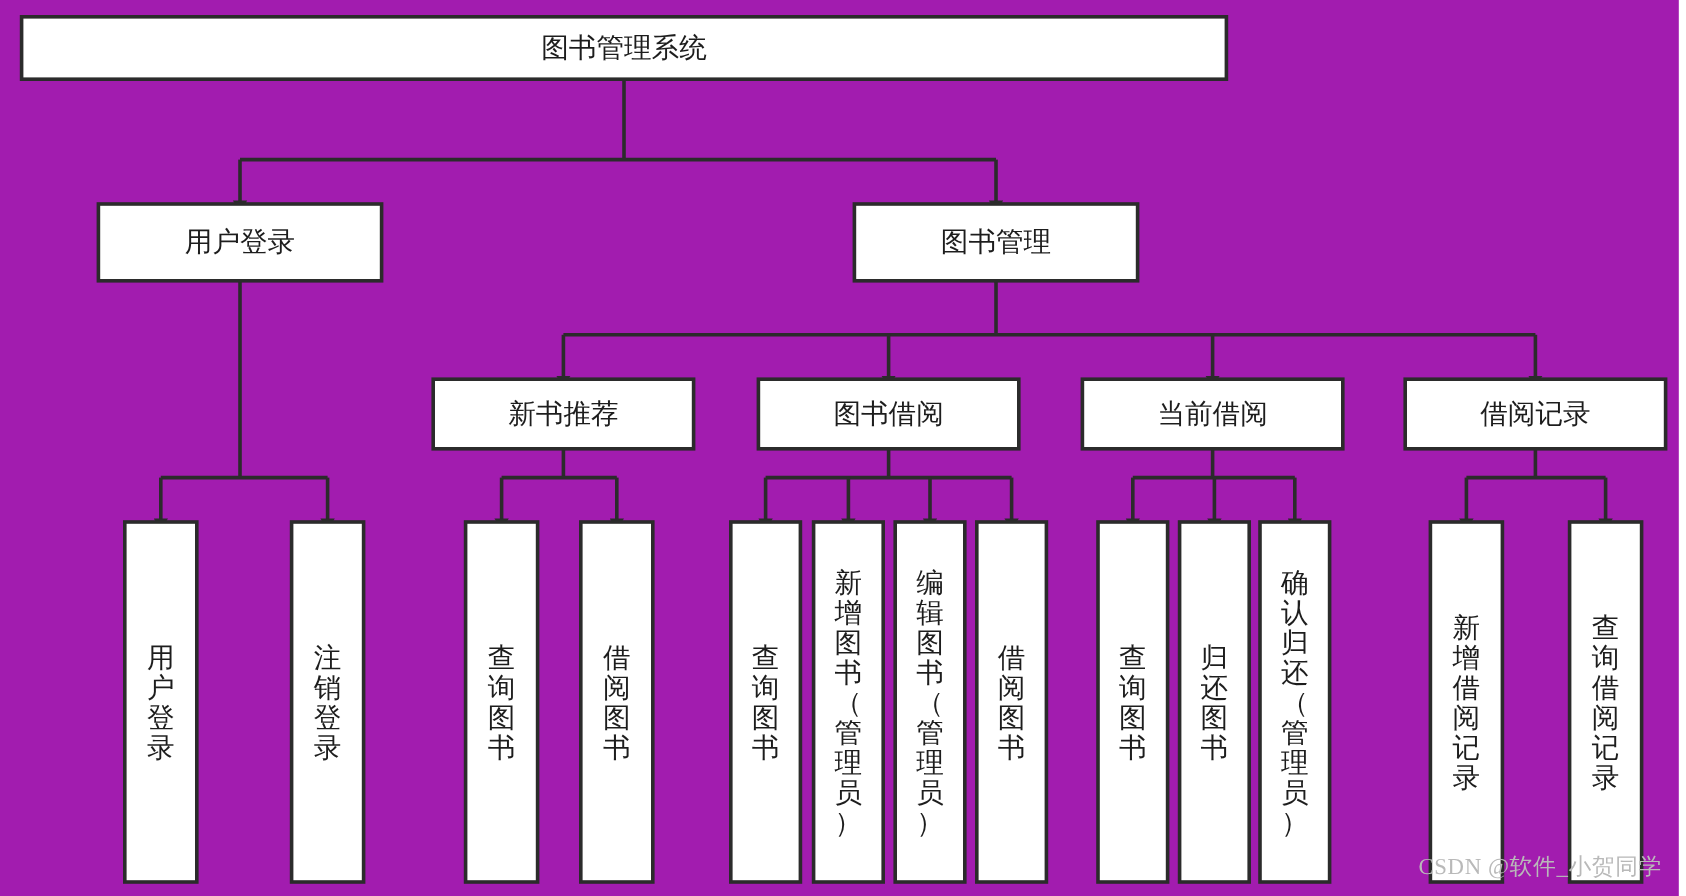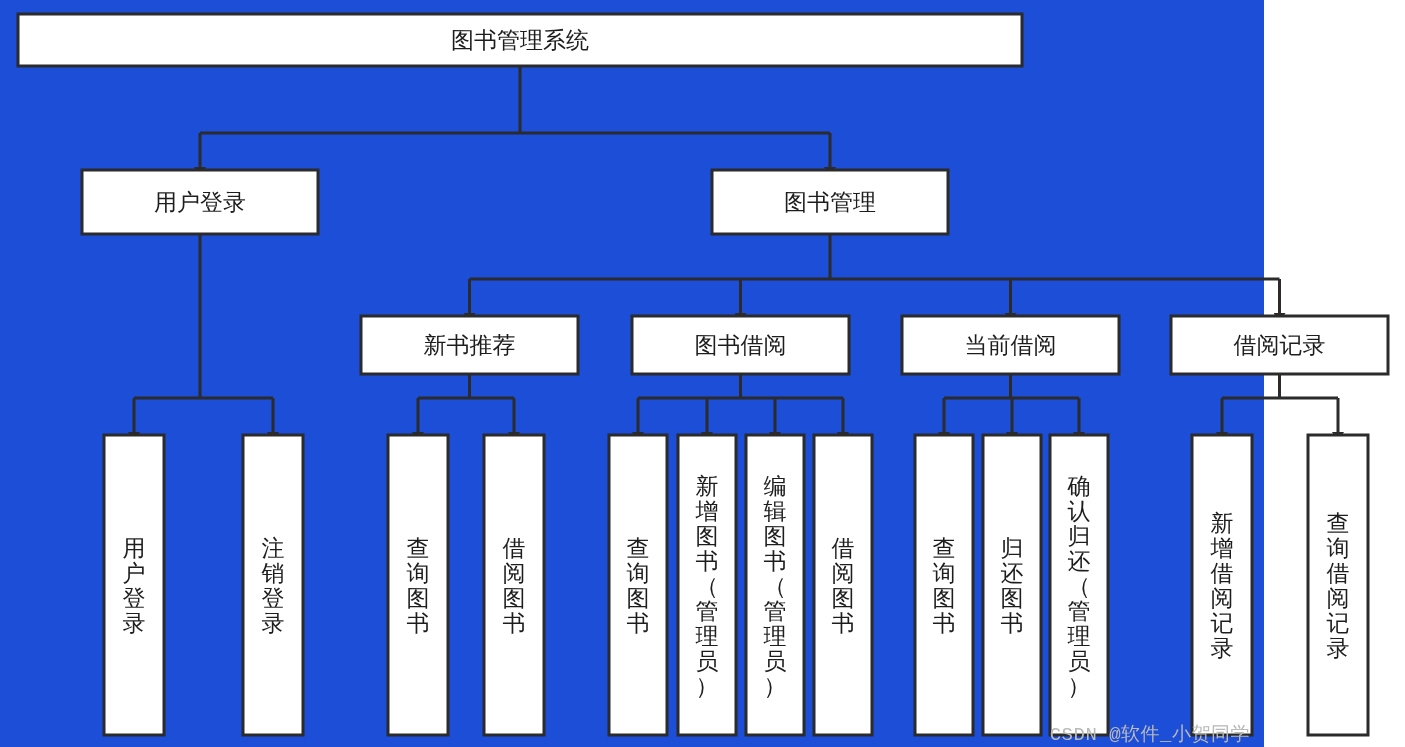--- a/index.html
+++ b/index.html
@@ -8,23 +8,23 @@
     background: #ffffff;
   }
   body {
     width: 1405px;
     height: 747px;
     font-family: "DejaVu Sans", "Liberation Sans", sans-serif;
     overflow: hidden;
   }
   #diagram-root {
     position: relative;
-    width: 1264px;
+    width: 1399px;
     height: 747px;
-    background: #1d4ed8;
+    background: #a21caf;
   }
   svg.diagram-canvas {
     position: absolute;
     top: 0;
     left: 0;
     width: 1405px;
     height: 747px;
   }
   .node-box {
     fill: #ffffff;
@@ -46,22 +46,22 @@
   }
   .node-label-v {
     font-family: "DejaVu Sans", "Liberation Sans", sans-serif;
     font-size: 23px;
     fill: #1d1d1d;
     text-anchor: middle;
   }
   .watermark {
     position: absolute;
     right: 14px;
-    bottom: 0;
-    font-family: Liberation Mono, monospace;
+    bottom: 12px;
+    font-family: Liberation Serif, serif;
     font-size: 19px;
     color: #b9b9b9;
     letter-spacing: 0.5px;
     white-space: nowrap;
     user-select: none;
   }
 </style>
 </head>
 <body>
 

